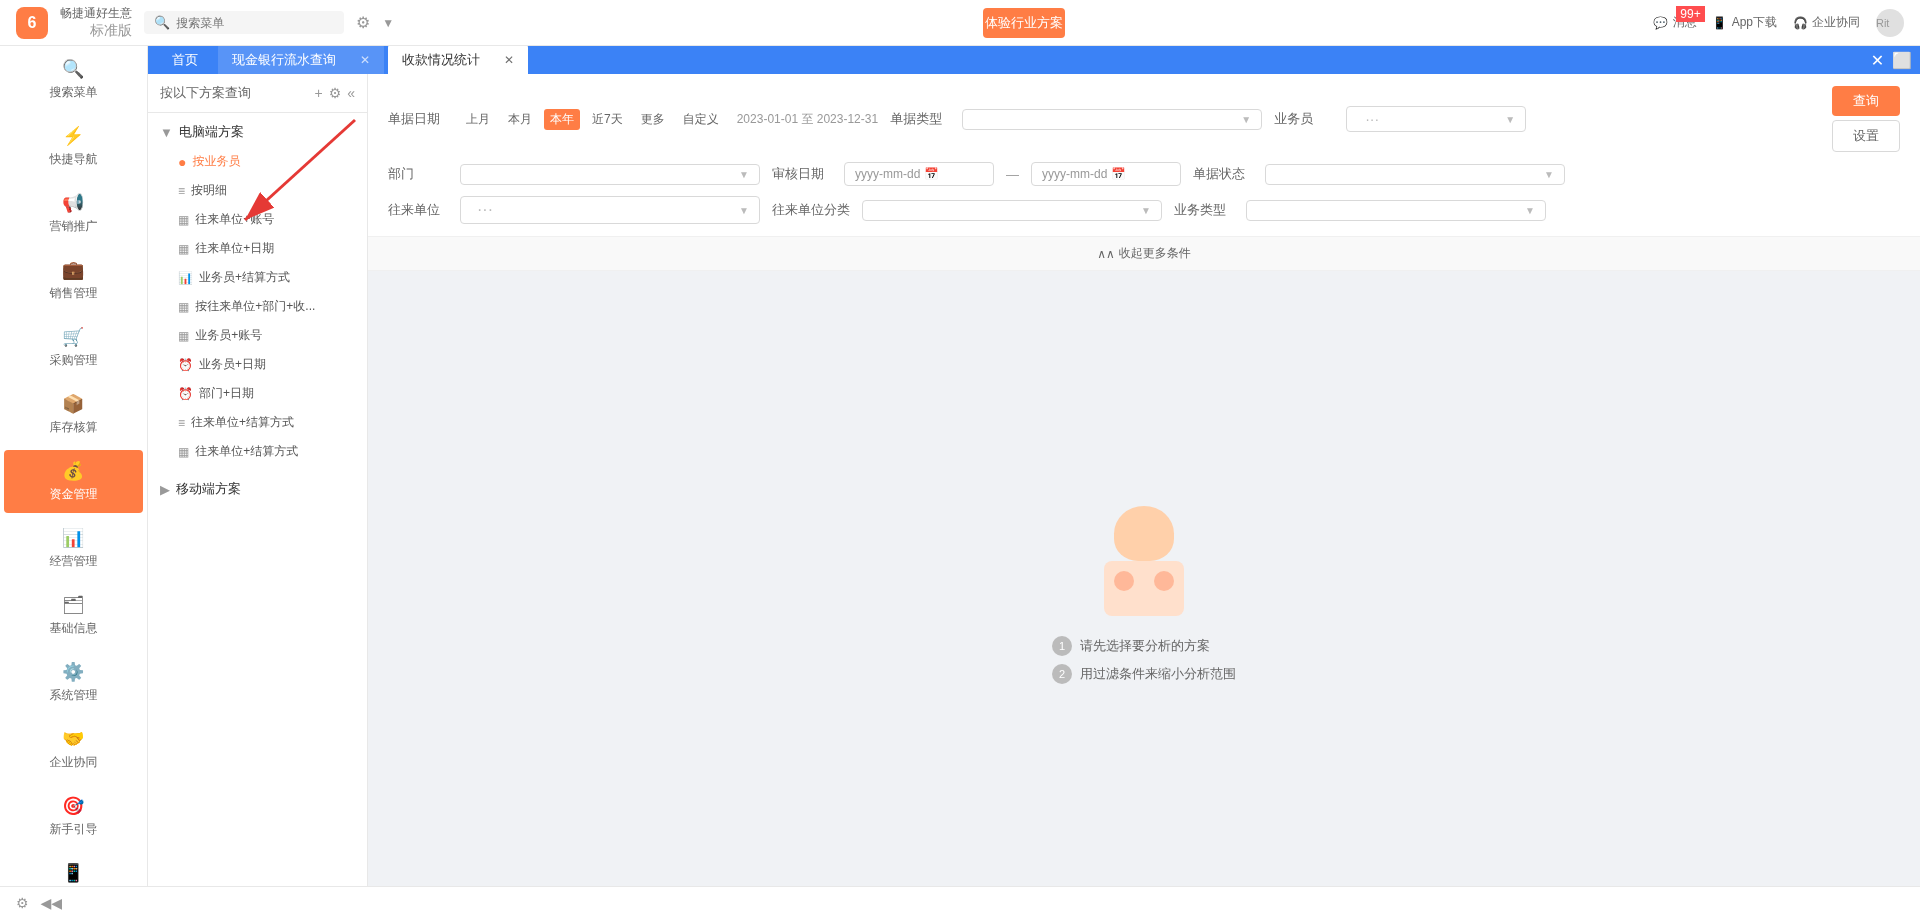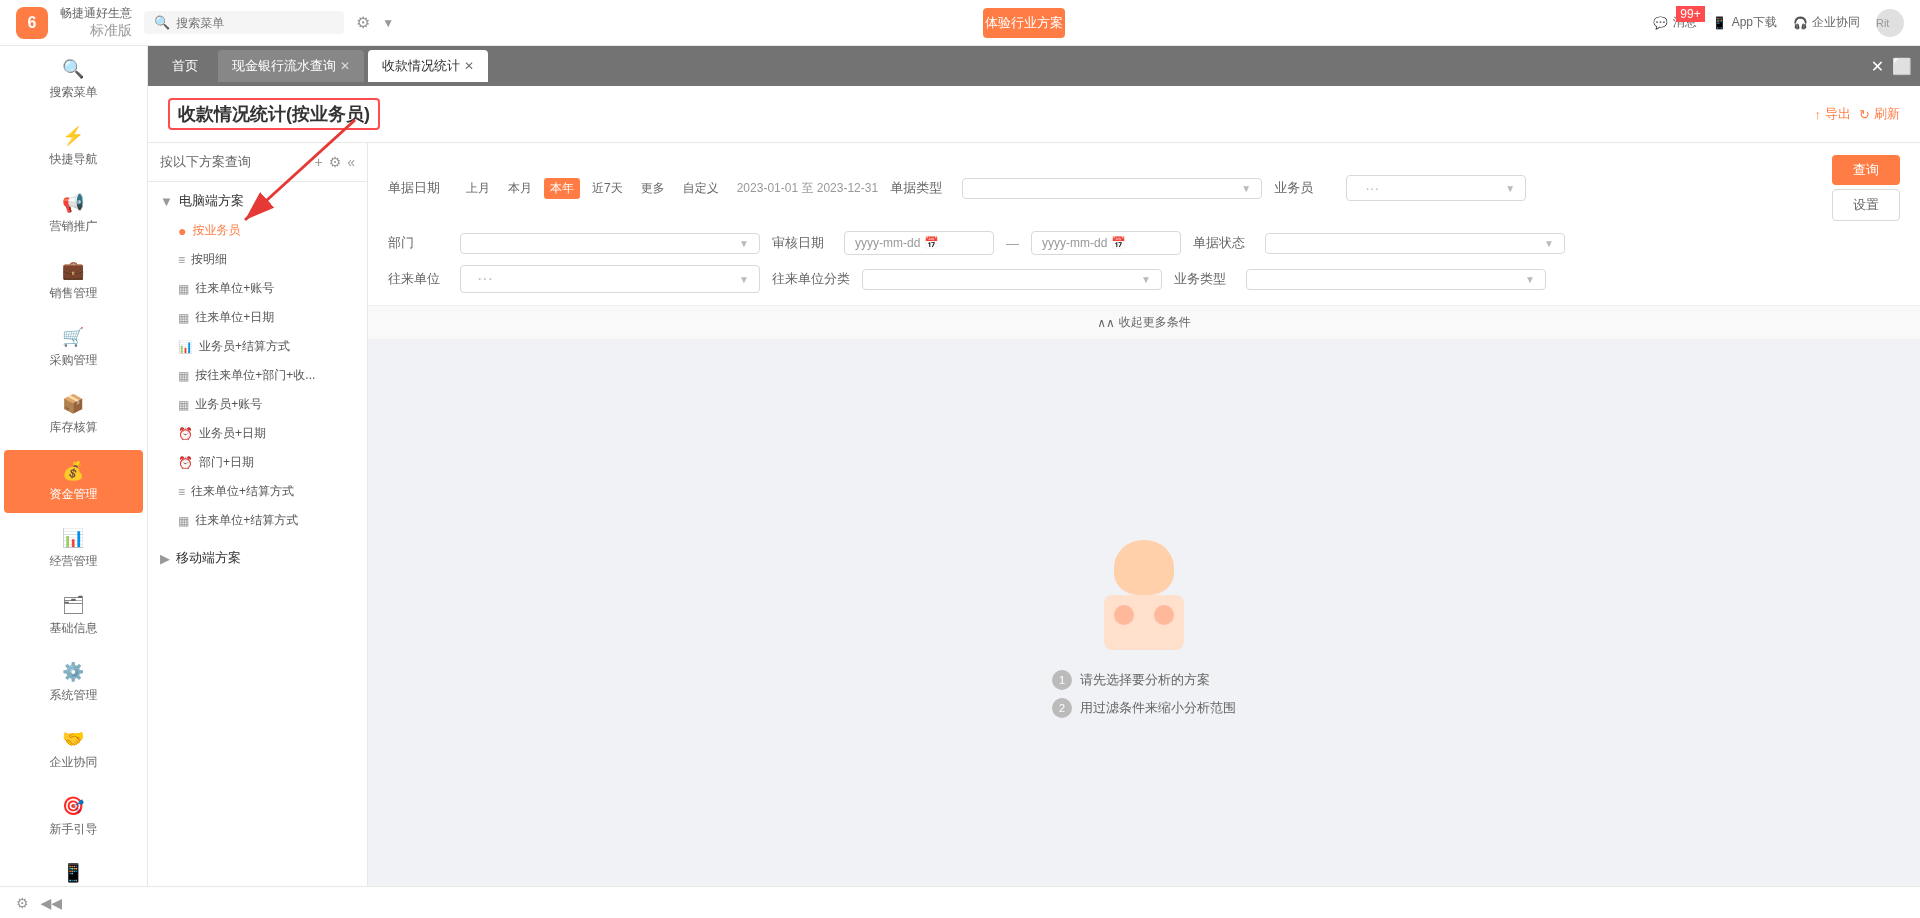--- a/index.html
+++ b/index.html
@@ -88,45 +88,45 @@
       margin: 2px 4px;
     }
     .sidebar-item.active { background: #ff7d45; color: #fff; }
     .sidebar-icon { font-size: 18px; }
 
     
     .main { flex: 1; display: flex; flex-direction: column; overflow: hidden; }
 
     
     .tab-bar {
-      background: #737373;
-      display: flex;
-      align-items: center;
-      height: 40px;
+      background: #3b82f6;
+      display: flex;
+      align-items: center;
+      height: 28px;
       padding: 0 8px;
     }
     .tab-home {
       color: #fff;
       padding: 0 16px;
       height: 40px;
       display: flex; align-items: center;
       cursor: pointer;
       font-size: 13px;
     }
     .tab-item {
       background: rgba(255,255,255,0.15);
       color: #fff;
       padding: 0 14px;
       height: 32px;
       display: flex; align-items: center;
       cursor: pointer;
       border-radius: 4px 4px 0 0;
       margin-left: 4px;
       font-size: 13px;
-      gap: 4px;
+      gap: 24px;
     }
     .tab-item.active {
       background: #fff;
       color: #333;
     }
     .tab-close {
       font-size: 12px;
       opacity: 0.7;
     }
     .tab-bar-right {
@@ -448,33 +448,20 @@
       <div class="tab-item active">
         <span>收款情况统计</span>
         <span class="tab-close">✕</span>
       </div>
       <div class="tab-bar-right">
         <span class="tab-bar-icon">✕</span>
         <span class="tab-bar-icon">⬜</span>
       </div>
     </div>
 
-    <div class="page-header">
-      <div class="page-title red-box-highlight">收款情况统计(按业务员)</div>
-      <div class="page-actions">
-        <button class="action-btn">
-          <span>↑</span>
-          <span>导出</span>
-        </button>
-        <button class="action-btn">
-          <span>↻</span>
-          <span>刷新</span>
-        </button>
-      </div>
-    </div>
 
     <div class="content-area">
 
       <div class="left-panel">
         <div class="panel-header">
           <span>按以下方案查询</span>
           <div class="panel-header-actions">
             <button class="panel-icon-btn">+</button>
             <button class="panel-icon-btn">⚙</button>
             <button class="panel-icon-btn">«</button>

